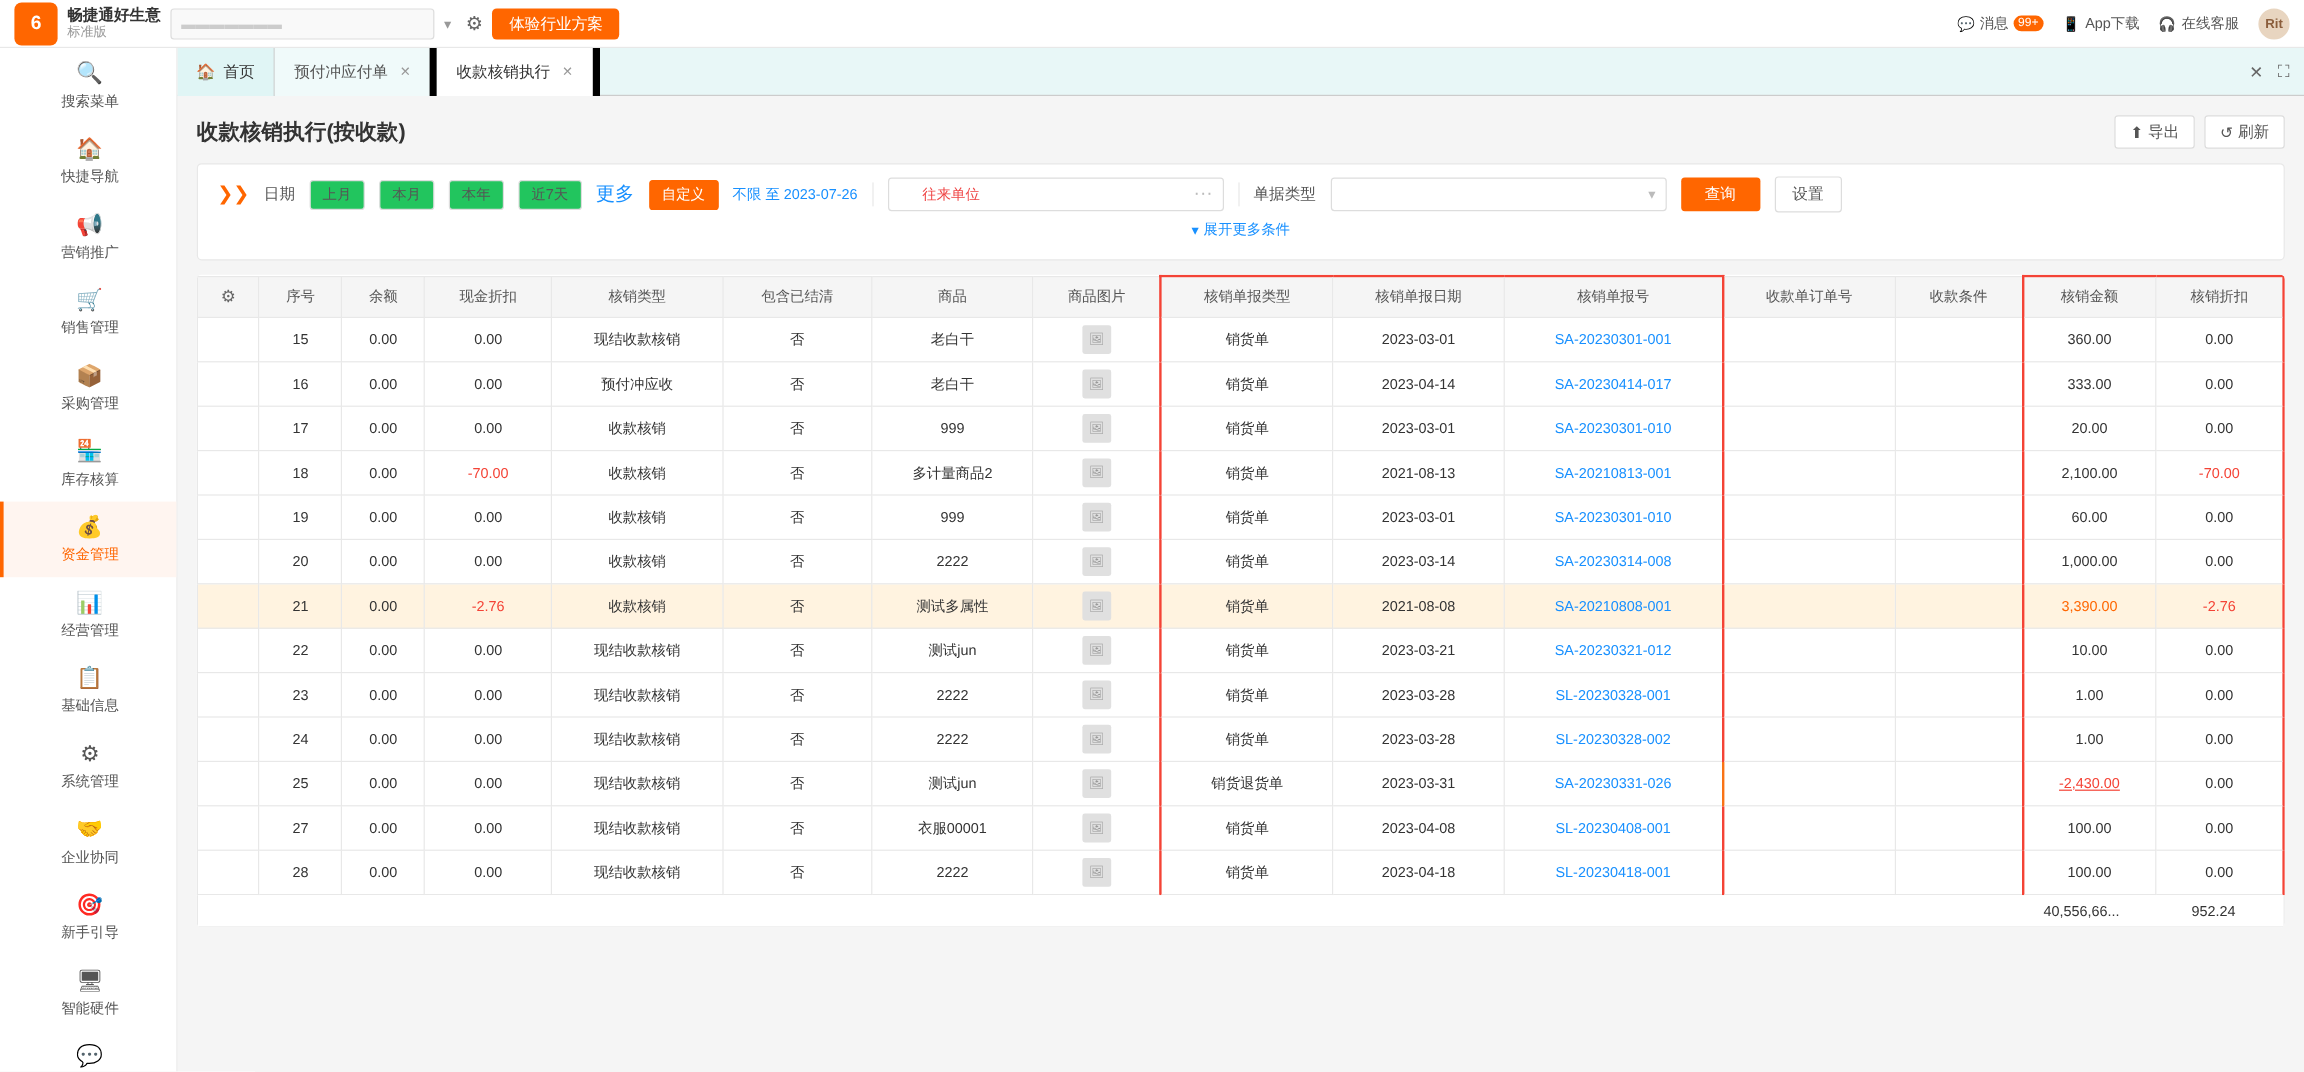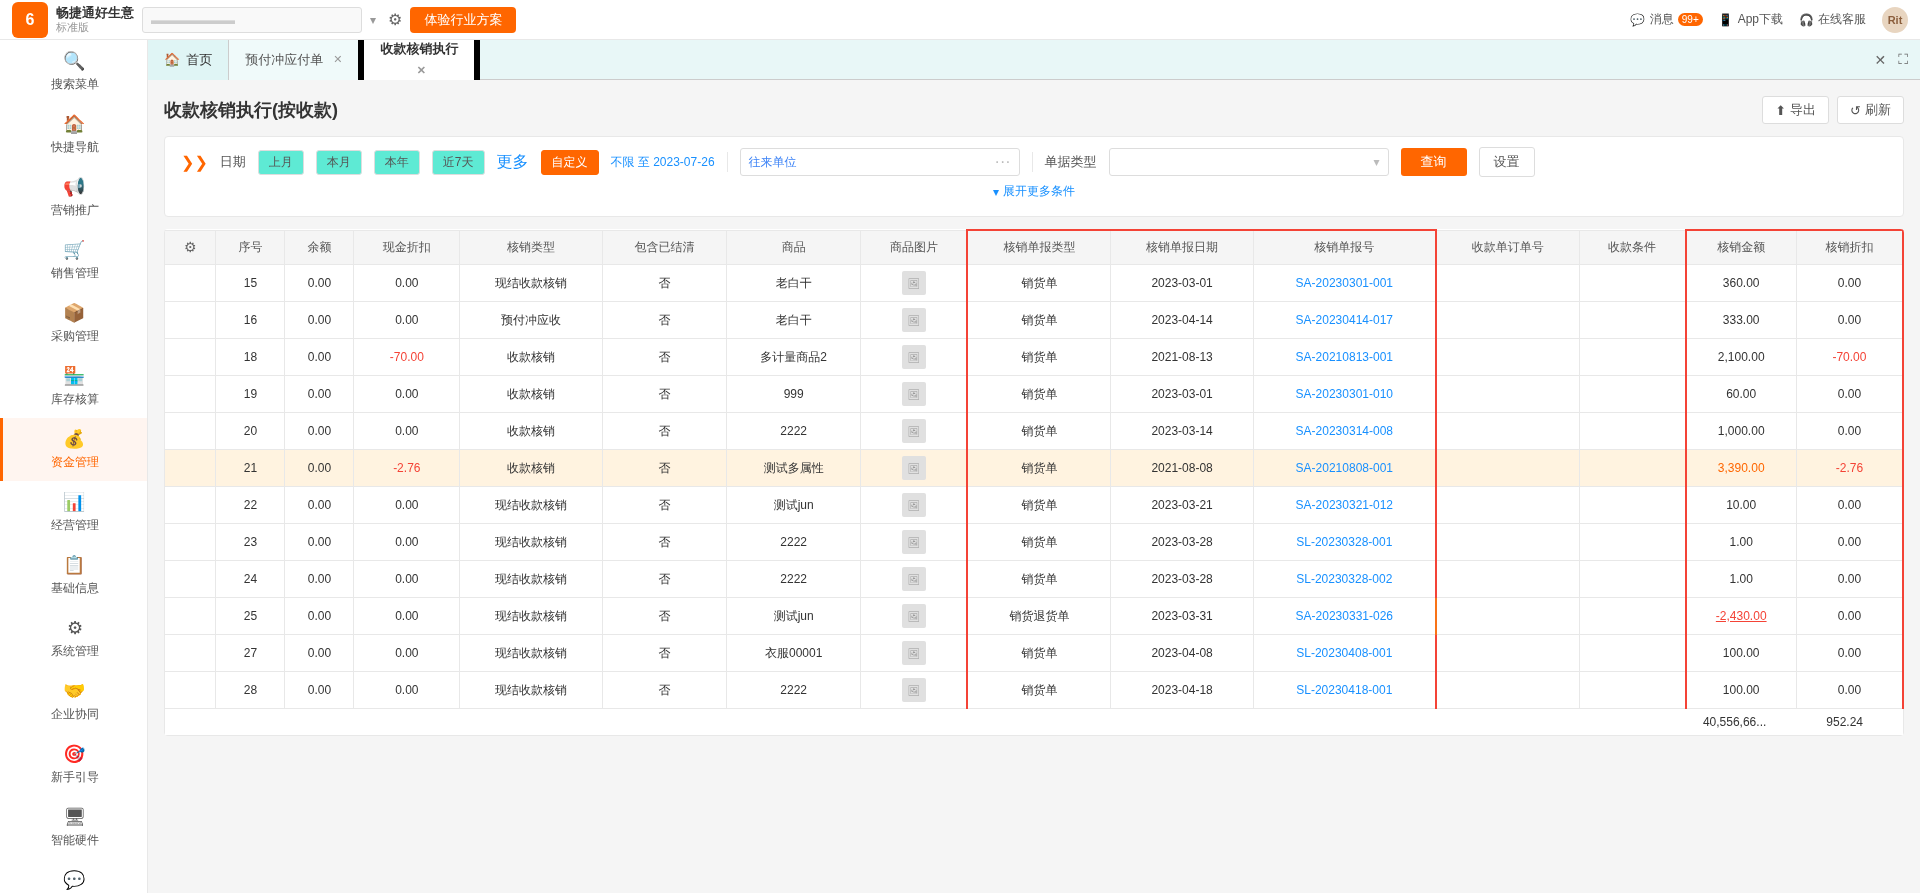--- a/index.html
+++ b/index.html
@@ -59,21 +59,21 @@
     .tab-bar {
       height: 40px; background: #e8f7f7; display: flex; align-items: center;
       border-bottom: 1px solid #ccc; padding: 0 0 0 0; flex-shrink: 0;
     }
     .tab {
       height: 40px; padding: 0 16px; display: flex; align-items: center; gap: 6px;
       cursor: pointer; font-size: 13px; color: #555; border-right: 6px solid #000000;
       background: #f0fafa; white-space: nowrap;
     }
     .tab.home { background: #e0f5f5; color: #333; font-weight: 500; border-right: 1px solid #ccc; }
-    .tab.active { background: #fff; color: #333; font-weight: 700; flex-direction: column; }
+    .tab.active { background: #fff; color: #333; font-weight: 400; }
     .tab-close { font-size: 11px; color: #999; cursor: pointer; margin-left: 4px; }
     .tab-bar-actions { margin-left: auto; display: flex; align-items: center; padding-right: 8px; gap: 4px; }
     .tab-action { cursor: pointer; font-size: 14px; color: #666; padding: 4px; }
 
     
     .content { flex: 1; overflow: auto; background: #f5f5f5; padding: 16px; }
 
     
     .page-header { display: flex; align-items: center; justify-content: space-between; margin-bottom: 12px; }
     .page-title { font-size: 18px; font-weight: 600; color: #333; }
@@ -83,21 +83,21 @@
       border: 1px solid #ddd; border-radius: 3px; background: #fff; cursor: pointer; font-size: 13px; color: #555;
     }
 
     
     .filter-bar {
       background: #fff; border: 1px solid #e8e8e8; border-radius: 4px;
       padding: 10px 16px; margin-bottom: 12px;
     }
     .filter-row { display: flex; align-items: center; gap: 12px; flex-wrap: wrap; }
     .filter-label { font-size: 13px; color: #555; flex-shrink: 0; }
-    .filter-btn { padding: 3px 10px; border: 1px solid #ddd; border-radius: 3px; cursor: pointer; font-size: 12px; color: #555; background: #5eead4; }
+    .filter-btn { padding: 3px 10px; border: 1px solid #ddd; border-radius: 3px; cursor: pointer; font-size: 12px; color: #555; background: #22c55e; }
     .filter-btn.custom { background: #f60; color: #fff; border-color: #f60; }
     .filter-date { font-size: 12px; color: #1890ff; }
     .filter-divider { height: 20px; border-left: 1px solid #e8e8e8; }
     .filter-field {
       flex: 1; min-width: 180px; max-width: 280px; height: 28px; border: 1px solid #ddd;
       border-radius: 3px; padding: 0 8px; font-size: 12px; color: #999;
       display: flex; align-items: center; justify-content: space-between;
     }
     .filter-select {
       flex: 1; min-width: 180px; max-width: 280px; height: 28px; border: 1px solid #ddd;
@@ -280,21 +280,21 @@
           <button class="filter-btn">本月</button>
           <button class="filter-btn">本年</button>
           <button class="filter-btn">近7天</button>
           <span class="filter-more">更多</span>
           <button class="filter-btn custom">自定义</button>
           <div style="display:flex; flex-direction:column; gap:2px;">
             <span class="filter-date">不限 至 2023-07-26</span>
           </div>
           <div class="filter-divider"></div>
           <div class="filter-field">
-            <span style="color:#3b82f6;">往来单位</span>
+            <span style="color:#ef4444;margin-left:20px;">往来单位</span>
             <span style="color:#bbb; font-size:16px;">···</span>
           </div>
           <div class="filter-divider"></div>
           <span class="filter-label">单据类型</span>
           <div class="filter-select">
             <span style="color:#bbb;"></span>
             <span style="color:#bbb;">▾</span>
           </div>
           <button class="btn-query">查询</button>
           <button class="btn-settings">设置</button>
@@ -362,20 +362,39 @@
     <td style="border-left: 2px solid #f44336; border-right: 1px solid #e8e8e8;">销货单</td>
     <td style="border-right: 1px solid #e8e8e8;">2023-04-14</td>
     <td style="border-right: 2px solid #f44336;"><span class="link">SA-20230414-017</span></td>
     <td></td>
     <td></td>
     <td class="" style="border-left: 2px solid #f44336; border-right: 1px solid #e8e8e8;">333.00</td>
     <td class="" style="border-right: 2px solid #f44336;">0.00</td>
   </tr>
               <tr>
     <td></td>
+    <td>17</td>
+    <td>0.00</td>
+    <td class="">0.00</td>
+    <td>收款核销</td>
+    <td>否</td>
+    <td>999</td>
+    <td>
+                  <div style="width:24px;height:24px;background:#e0e0e0;border-radius:2px;margin:auto;display:flex;align-items:center;justify-content:center;font-size:10px;color:#999;">🖼</div>
+                </td>
+    <td style="border-left: 2px solid #f44336; border-right: 1px solid #e8e8e8;">销货单</td>
+    <td style="border-right: 1px solid #e8e8e8;">2023-03-01</td>
+    <td style="border-right: 2px solid #f44336;"><span class="link">SA-20230301-010</span></td>
+    <td></td>
+    <td></td>
+    <td class="" style="border-left: 2px solid #f44336; border-right: 1px solid #e8e8e8;">20.00</td>
+    <td class="" style="border-right: 2px solid #f44336;">0.00</td>
+  </tr>
+              <tr>
+    <td></td>
     <td>18</td>
     <td>0.00</td>
     <td class="text-red">-70.00</td>
     <td>收款核销</td>
     <td>否</td>
     <td>多计量商品2</td>
     <td>
                   <div style="width:24px;height:24px;background:#e0e0e0;border-radius:2px;margin:auto;display:flex;align-items:center;justify-content:center;font-size:10px;color:#999;">🖼</div>
                 </td>
     <td style="border-left: 2px solid #f44336; border-right: 1px solid #e8e8e8;">销货单</td>

